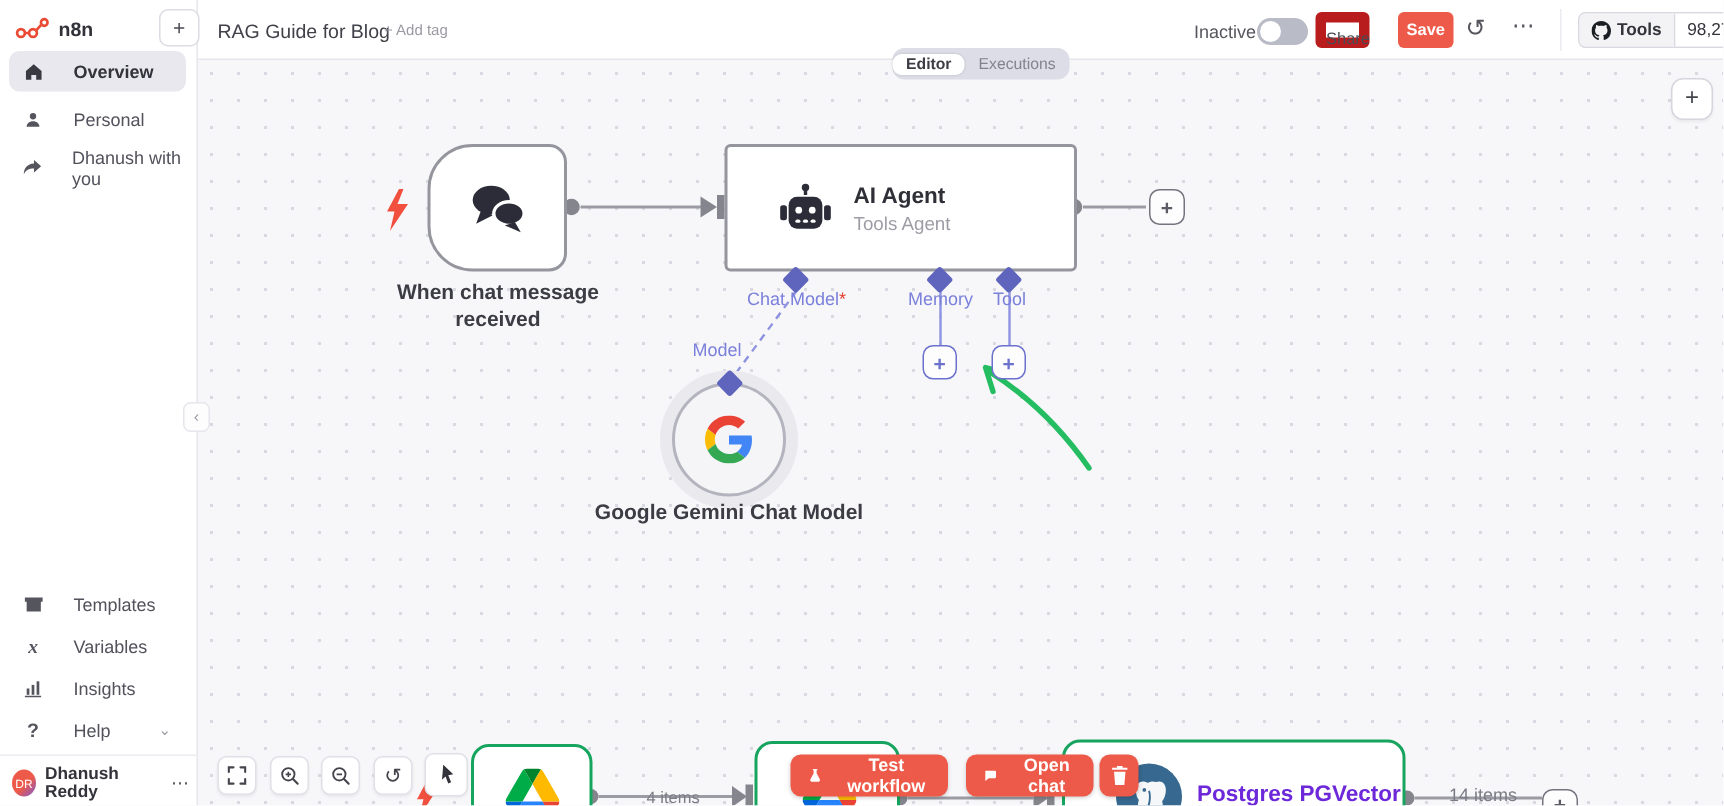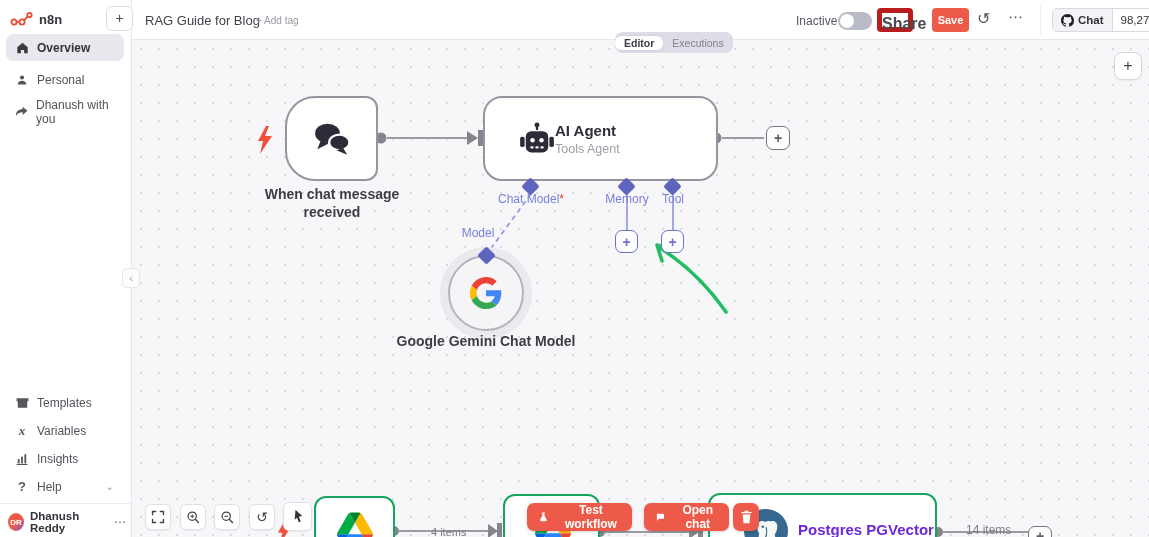--- a/index.html
+++ b/index.html
@@ -14,64 +14,64 @@
   .wires { position:absolute; left:0; top:0; z-index:1; pointer-events:none; }
 
   
   .header { position:absolute; left:132px; top:0; width:1017px; height:40px; background:#fff;
     border-bottom:1px solid #e6e6ec; z-index:5; }
   .wf-title { position:absolute; left:13px; top:13px; font-size:13px; color:#41414a; font-weight:500; }
   .add-tag { position:absolute; left:124px; top:15px; font-size:10px; color:#9a9aa3; cursor:pointer; }
   .status-label { position:absolute; left:664px; top:14px; font-size:12px; color:#56565f; }
   .toggle { position:absolute; left:706px; top:12px; width:34px; height:18px; border-radius:9px; background:#b9bcc7; }
   .toggle .knob { position:absolute; left:2px; top:2px; width:14px; height:14px; border-radius:50%; background:#fff; }
-  .btn-share { position:absolute; left:745px; top:8px; width:36px; height:24px; background:#fff; border:5px solid #b91c1c;
-    border-radius:4px; font-size:16px; color:#4a4a53; text-align:center; line-height:22px; font-weight:700; }
+  .btn-share { position:absolute; left:745px; top:8px; width:36px; height:24px; background:#fff; border:7px solid #b91c1c;
+    border-radius:4px; font-size:11px; color:#4a4a53; text-align:center; line-height:22px; font-weight:400; }
   .btn-save { position:absolute; left:800px; top:8px; width:37px; height:24px; background:#ee5a49; border:none;
     border-radius:4px; font-size:11px; color:#fff; text-align:center; line-height:24px; font-weight:600; }
   .hist-icon { position:absolute; left:845px; top:9px; font-size:16px; color:#55555e; }
   .menu-dots { position:absolute; left:876px; top:8px; font-size:15px; color:#55555e; letter-spacing:1px; }
   .hdr-divider { position:absolute; left:908px; top:6px; width:1px; height:28px; background:#ebebf0; }
   .star-widget { position:absolute; left:920px; top:8px; height:24px; display:flex; border:1px solid #d8d8e0;
     border-radius:5px; overflow:hidden; font-size:11.5px; }
   .star-left { background:#f3f3f6; display:flex; align-items:center; gap:4px; padding:0 8px; color:#33333b; font-weight:600;
     border-right:1px solid #d8d8e0; }
   .star-right { background:#fff; display:flex; align-items:center; padding:0 8px; color:#33333b; font-weight:500; }
 
   
-  .tabs { position:absolute; left:615px; top:32px; height:21px; background:#dcdde6; border-radius:8px; display:flex;
+  .tabs { position:absolute; left:595px; top:32px; height:21px; background:#dcdde6; border-radius:8px; display:flex;
     align-items:center; padding:0; z-index:6; }
   .tab { font-size:10.5px; padding:1px 9px; border-radius:6px; color:#82838d; }
   .tab.active { background:#fff; color:#3c3c44; font-weight:600; box-shadow:0 0 2px rgba(0,0,0,.15); }
 
   
   .sidebar { position:absolute; left:0; top:0; width:132px; height:537px; background:#fff;
     border-right:1px solid #e6e6ec; z-index:7; }
   .logo-row { position:absolute; left:10px; top:6px; width:114px; height:26px; display:flex; align-items:center; }
   .logo-text { font-size:13px; font-weight:700; color:#32323a; margin-left:5px; }
   .new-btn { position:absolute; left:96px; top:0; width:27px; height:25px; border:1px solid #dcdce4; border-radius:6px;
     background:#fff; font-size:14px; color:#4a4a53; text-align:center; line-height:23px; }
-  .nav-item { position:absolute; left:6px; width:118px; height:27px; display:flex; align-items:center; gap:8px;
+  .nav-item { position:absolute; left:6px; width:118px; height:27px; display:flex; align-items:center; gap:20px;
     padding-left:9px; border-radius:7px; font-size:12px; color:#52525c; }
   .nav-item.active { background:#e8e8ee; color:#33333b; font-weight:600; }
   .nav-icon { width:14px; display:flex; justify-content:center; }
   .chev { margin-left:auto; margin-right:10px; color:#9a9aa3; font-size:10px; }
   .side-divider { position:absolute; left:0; top:503px; width:132px; height:1px; background:#ececf1; }
   .user-row { position:absolute; left:8px; top:509px; width:118px; height:26px; display:flex; align-items:center; gap:6px; }
   .avatar { width:18px; height:18px; border-radius:50%; background:linear-gradient(135deg,#ee5a49 55%,#7b5bd6);
-    color:#fff; font-size:8px; font-weight:700; display:flex; align-items:center; justify-content:center; }
+    color:#fff; font-size:8px; font-weight:400; display:flex; align-items:center; justify-content:center; }
   .user-name { font-size:11.5px; font-weight:600; color:#33333b; }
   .user-menu { margin-left:auto; color:#55555e; font-size:12px; }
 
   
   .node { position:absolute; background:#fff; border:2px solid #95959e; z-index:2; }
   .trigger-node { left:285px; top:96px; width:93px; height:85px; border-radius:30px 12px 12px 30px;
     display:flex; align-items:center; justify-content:center; }
-  .agent-node { left:483px; top:96px; width:235px; height:85px; border-radius:19px;
-    display:flex; align-items:center; padding-left:34px; }
+  .agent-node { left:483px; top:96px; width:235px; height:85px; border-radius:4px;
+    display:flex; align-items:center; gap:14px; padding-left:34px; }
   .agent-title { font-size:15px; font-weight:700; color:#2f2f38; }
   .agent-sub { font-size:12.5px; color:#9d9da6; margin-top:3px; }
   .node-label { position:absolute; z-index:2; text-align:center; font-size:14px; font-weight:700; color:#3c3c44; line-height:1.25; }
   .bolt { position:absolute; z-index:2; }
   .port-label { position:absolute; z-index:2; text-align:center; font-size:12px; color:#7b80da; }
   .port-label .req { color:#e0402e; }
   .diamond { position:absolute; width:13px; height:13px; background:#5f64bd; transform:rotate(45deg); z-index:2; border-radius:2px; }
   .plus-box { position:absolute; z-index:2; background:#fdfdfe; border:1.6px solid #74747e; border-radius:7px;
     display:flex; align-items:center; justify-content:center; font-size:14px; font-weight:600; color:#5c5c66; }
   .plus-box.purple { border-color:#6b71cc; color:#6b71cc; }
@@ -306,21 +306,21 @@
     <div class="btn-share">Share</div>
     <div class="btn-save">Save</div>
     <div class="hist-icon">↺</div>
     <div class="menu-dots">⋯</div>
     <div class="hdr-divider"></div>
     <div class="star-widget">
       <div class="star-left">
         <svg width="13" height="13" viewBox="0 0 16 16">
             <path fill="#1b1f23" d="M8 0C3.58 0 0 3.58 0 8c0 3.54 2.29 6.53 5.47 7.59.4.07.55-.17.55-.38 0-.19-.01-.82-.01-1.49-2.01.37-2.53-.49-2.69-.94-.09-.23-.48-.94-.82-1.13-.28-.15-.68-.52-.01-.53.63-.01 1.08.58 1.23.82.72 1.21 1.87.87 2.33.66.07-.52.28-.87.51-1.07-1.78-.2-3.64-.89-3.64-3.95 0-.87.31-1.59.82-2.15-.08-.2-.36-1.02.08-2.12 0 0 .67-.21 2.2.82.64-.18 1.32-.27 2-.27s1.36.09 2 .27c1.53-1.04 2.2-.82 2.2-.82.44 1.1.16 1.92.08 2.12.51.56.82 1.27.82 2.15 0 3.07-1.87 3.75-3.65 3.95.29.25.54.73.54 1.48 0 1.07-.01 1.93-.01 2.2 0 .21.15.46.55.38A8.01 8.01 0 0 0 16 8c0-4.42-3.58-8-8-8z"></path>
           </svg>
-        <span>Chat</span>
+        <span>Tools</span>
       </div>
       <div class="star-right">98,271</div>
     </div>
   </div>
 
   <div class="sidebar">
     <div class="logo-row">
       <svg width="24" height="16" viewBox="0 0 24 16">
         <circle cx="4" cy="11" r="2.6" stroke="#ea4b35" stroke-width="1.8" fill="none"></circle>
         <line x1="6.6" y1="11" x2="9.4" y2="11" stroke="#ea4b35" stroke-width="1.8"></line>

